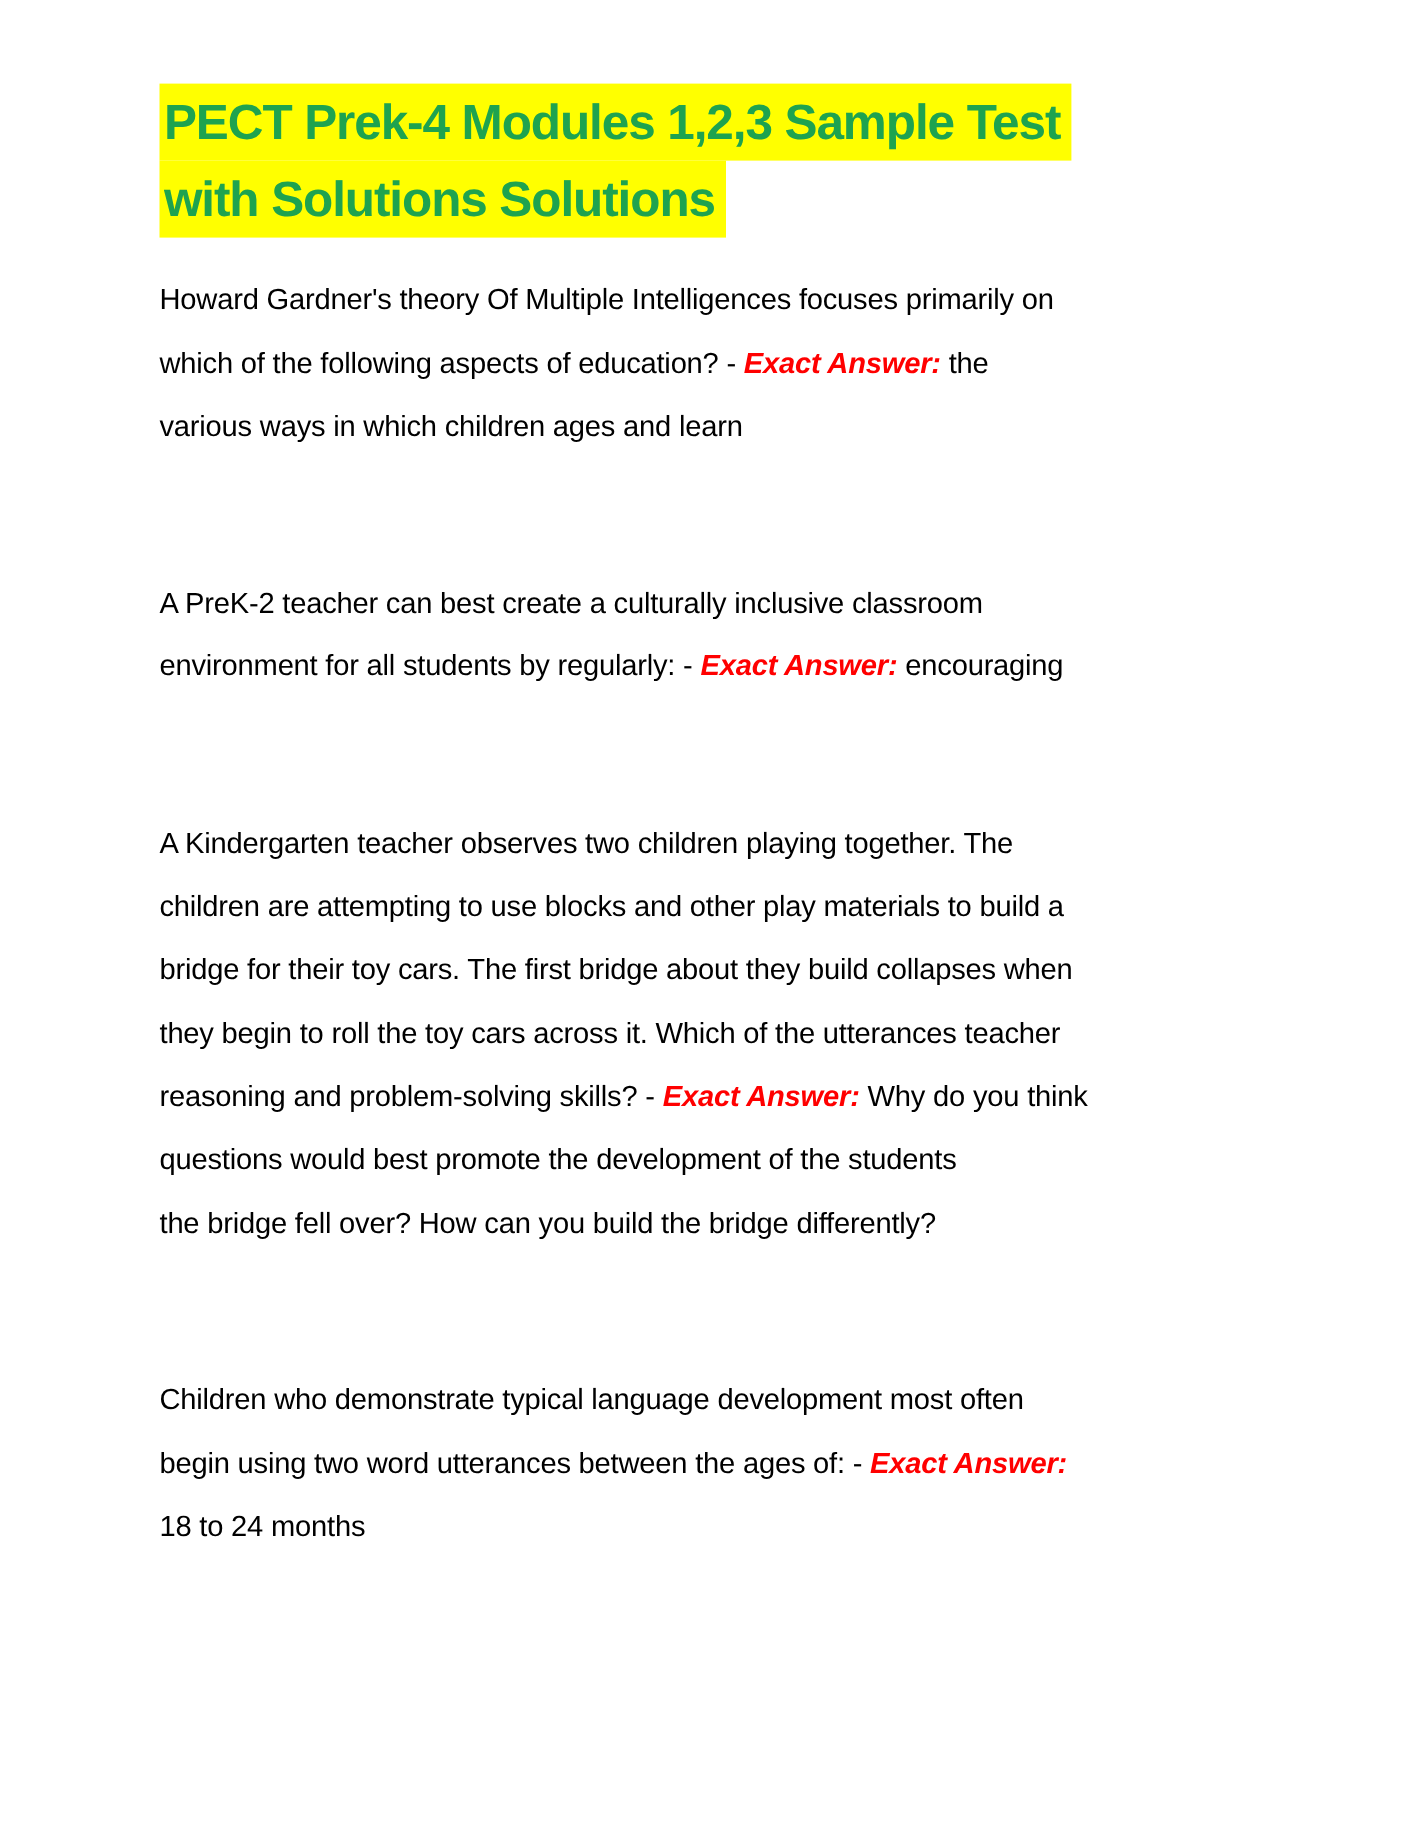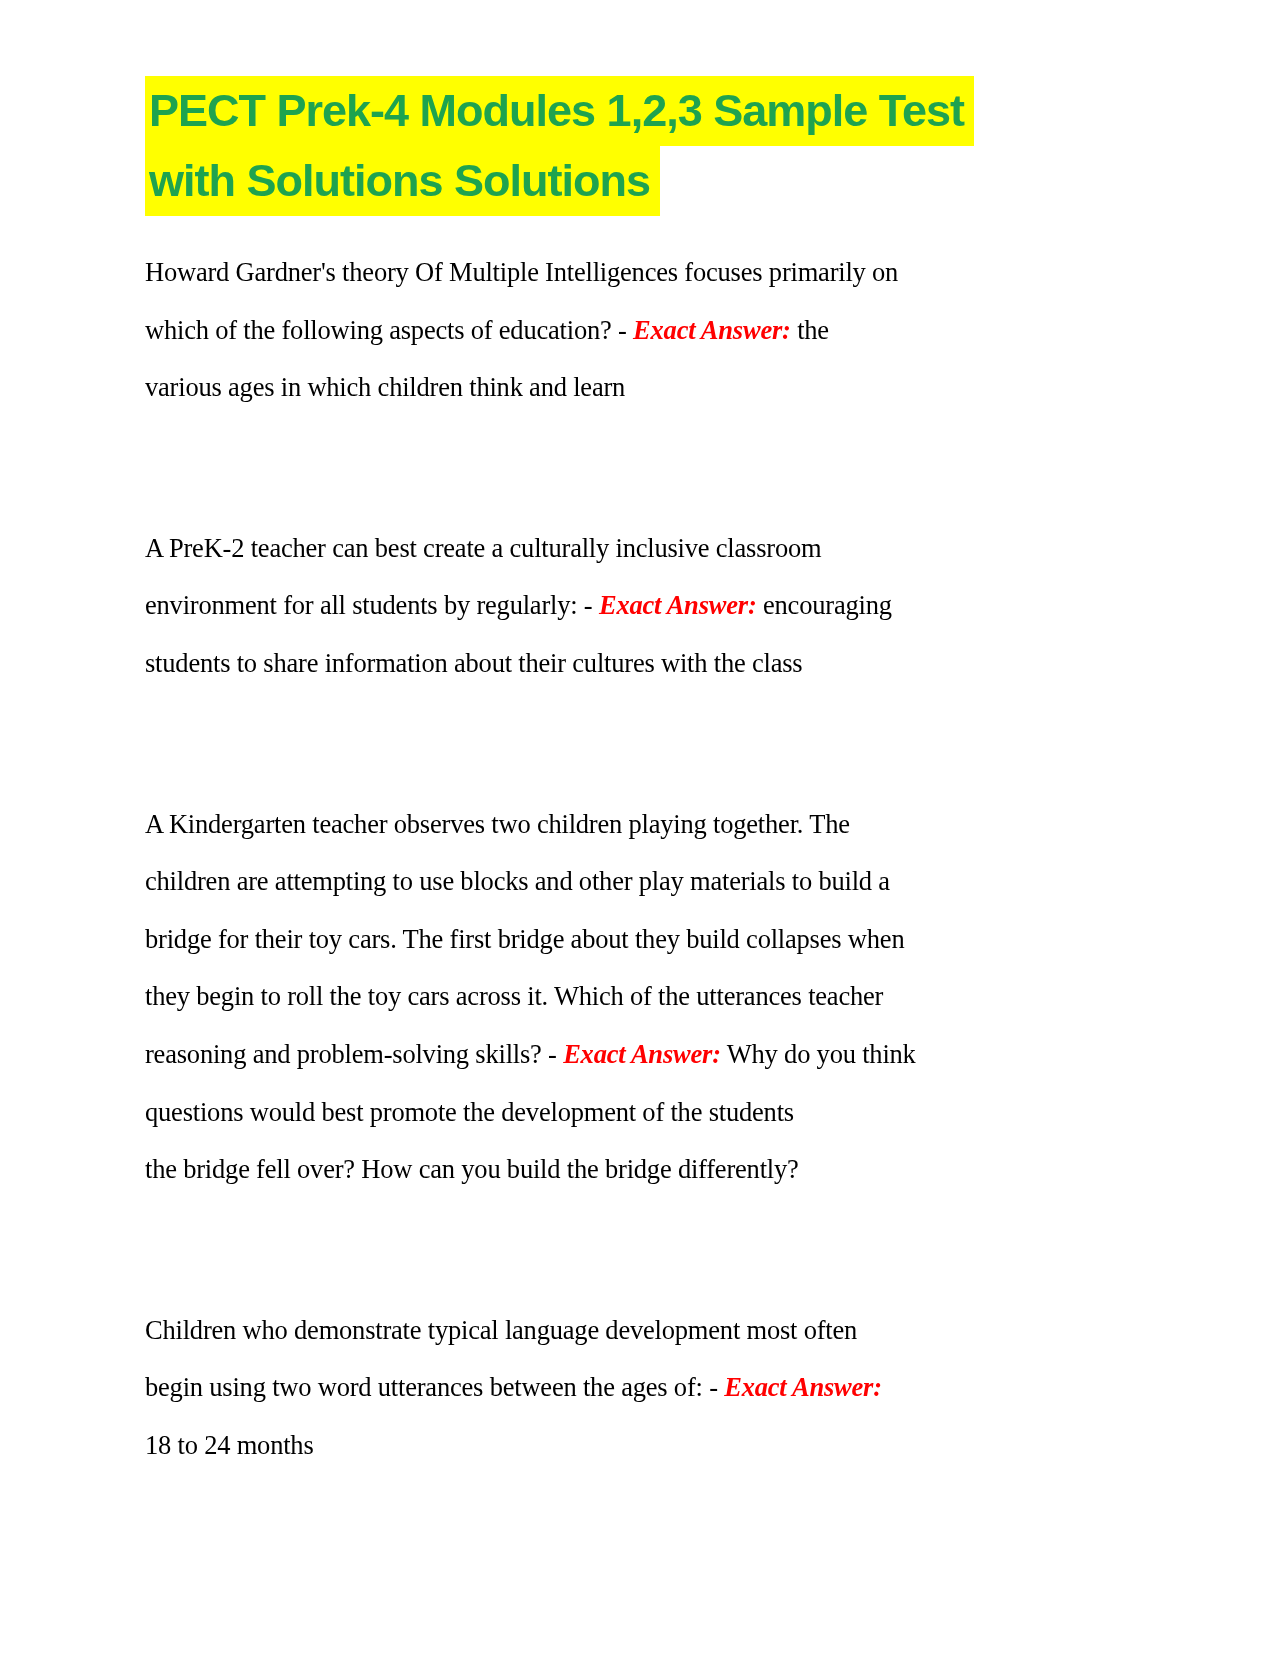--- a/index.html
+++ b/index.html
@@ -42,47 +42,46 @@
   
   .qa-wrap{ margin-top:28px; }
   p.qa{
     font-size:26.5px;
     line-height:57.6px;
     letter-spacing:-0.2px;
     color:var(--ink);
     margin:0 0 103px 0;
   }
   p.qa:last-child{ margin-bottom:0; }
-  .line{ display:block; white-space:nowrap;font-family:Liberation Serif, serif; }
+  .line{ display:block; white-space:nowrap; }
   .ans{
     color:var(--red);
     font-weight:bold;
     font-style:italic;
   }
 </style>
 </head>
 <body>
 
 <div class="page">
 
   <h1 class="doc-title">
     <span class="title-line"><span class="hl">PECT Prek-4 Modules 1,2,3 Sample Test</span></span>
     <span class="title-line"><span class="hl">with Solutions Solutions</span></span>
   </h1>
 
   <div class="qa-wrap">
       <p class="qa">
         <span class="line"><span class="seg">Howard Gardner's theory Of Multiple Intelligences focuses primarily on</span></span>
         <span class="line"><span class="seg">which of the following aspects of education? - </span><span class="ans">Exact Answer:</span><span class="seg"> the</span></span>
-        <span class="line"><span class="seg">various ages in which children think and learn</span></span>
+        <span class="line"><span class="seg">various ways in which children ages and learn</span></span>
       </p>
       <p class="qa">
         <span class="line"><span class="seg">A PreK-2 teacher can best create a culturally inclusive classroom</span></span>
         <span class="line"><span class="seg">environment for all students by regularly: - </span><span class="ans">Exact Answer:</span><span class="seg"> encouraging</span></span>
-        <span class="line"><span class="seg">students to share information about their cultures with the class</span></span>
       </p>
       <p class="qa">
         <span class="line"><span class="seg">A Kindergarten teacher observes two children playing together. The</span></span>
         <span class="line"><span class="seg">children are attempting to use blocks and other play materials to build a</span></span>
         <span class="line"><span class="seg">bridge for their toy cars. The first bridge about they build collapses when</span></span>
         <span class="line"><span class="seg">they begin to roll the toy cars across it. Which of the utterances teacher</span></span>
         <span class="line"><span class="seg">reasoning and problem-solving skills? - </span><span class="ans">Exact Answer:</span><span class="seg"> Why do you think</span></span>
         <span class="line"><span class="seg">questions would best promote the development of the students</span></span>
         <span class="line"><span class="seg">the bridge fell over? How can you build the bridge differently?</span></span>
       </p>

